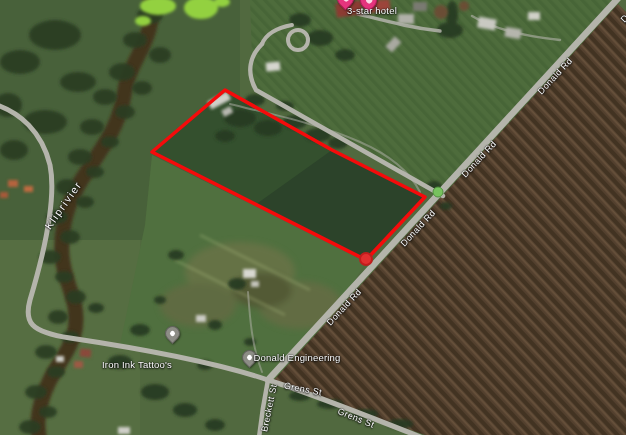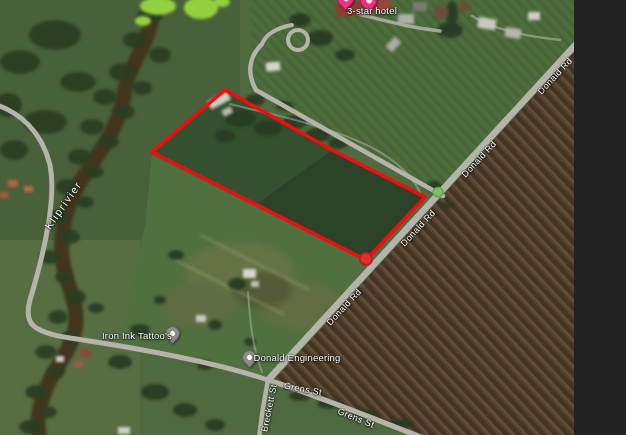--- a/index.html
+++ b/index.html
@@ -1,17 +1,17 @@
 <!DOCTYPE html>
 <html><head>
 <meta charset="utf-8">
 <style>
   html,body{margin:0;padding:0;background:#222;}
   #map-root{
-    position:relative;width:574px;height:435px;overflow:hidden;
+    position:relative;width:626px;height:435px;overflow:hidden;
     font-family:"Liberation Sans","DejaVu Sans",sans-serif;
     background:#ef4444;
   }
   #map-root svg{position:absolute;left:0;top:0;display:block;}
   .map-label{
     position:absolute;transform:translate(-50%,-50%) rotate(var(--rot,0deg));
     color:#fff;font-size:9px;letter-spacing:.4px;white-space:nowrap;
     text-shadow:0 1px 2px rgba(0,0,0,.9),0 0 2px rgba(0,0,0,.8),0 0 1px rgba(0,0,0,.9);
     pointer-events:none;
   }
@@ -214,16 +214,16 @@
   <div class="map-label" style="left:555px;top:76px;--rot:-47deg;">Donald Rd</div>
   <div class="map-label" style="left:479px;top:159px;--rot:-47deg;">Donald Rd</div>
   <div class="map-label" style="left:418px;top:228px;--rot:-47deg;">Donald Rd</div>
   <div class="map-label" style="left:344px;top:307px;--rot:-47deg;">Donald Rd</div>
 
   <div class="map-label" style="left:303px;top:389px;--rot:11deg;">Grens St</div>
   <div class="map-label" style="left:356px;top:418px;--rot:22deg;">Grens St</div>
 
   <div class="map-label" style="left:269px;top:408px;--rot:-78deg;">Breckett St</div>
 
-  <div class="map-label poi-label" style="left:137px;top:335px;">Iron Ink Tattoo's</div>
+  <div class="map-label poi-label" style="left:137px;top:364px;">Iron Ink Tattoo's</div>
   <div class="map-label poi-label" style="left:297px;top:357px;">Donald Engineering</div>
 
 </div>
 
 </body></html>

